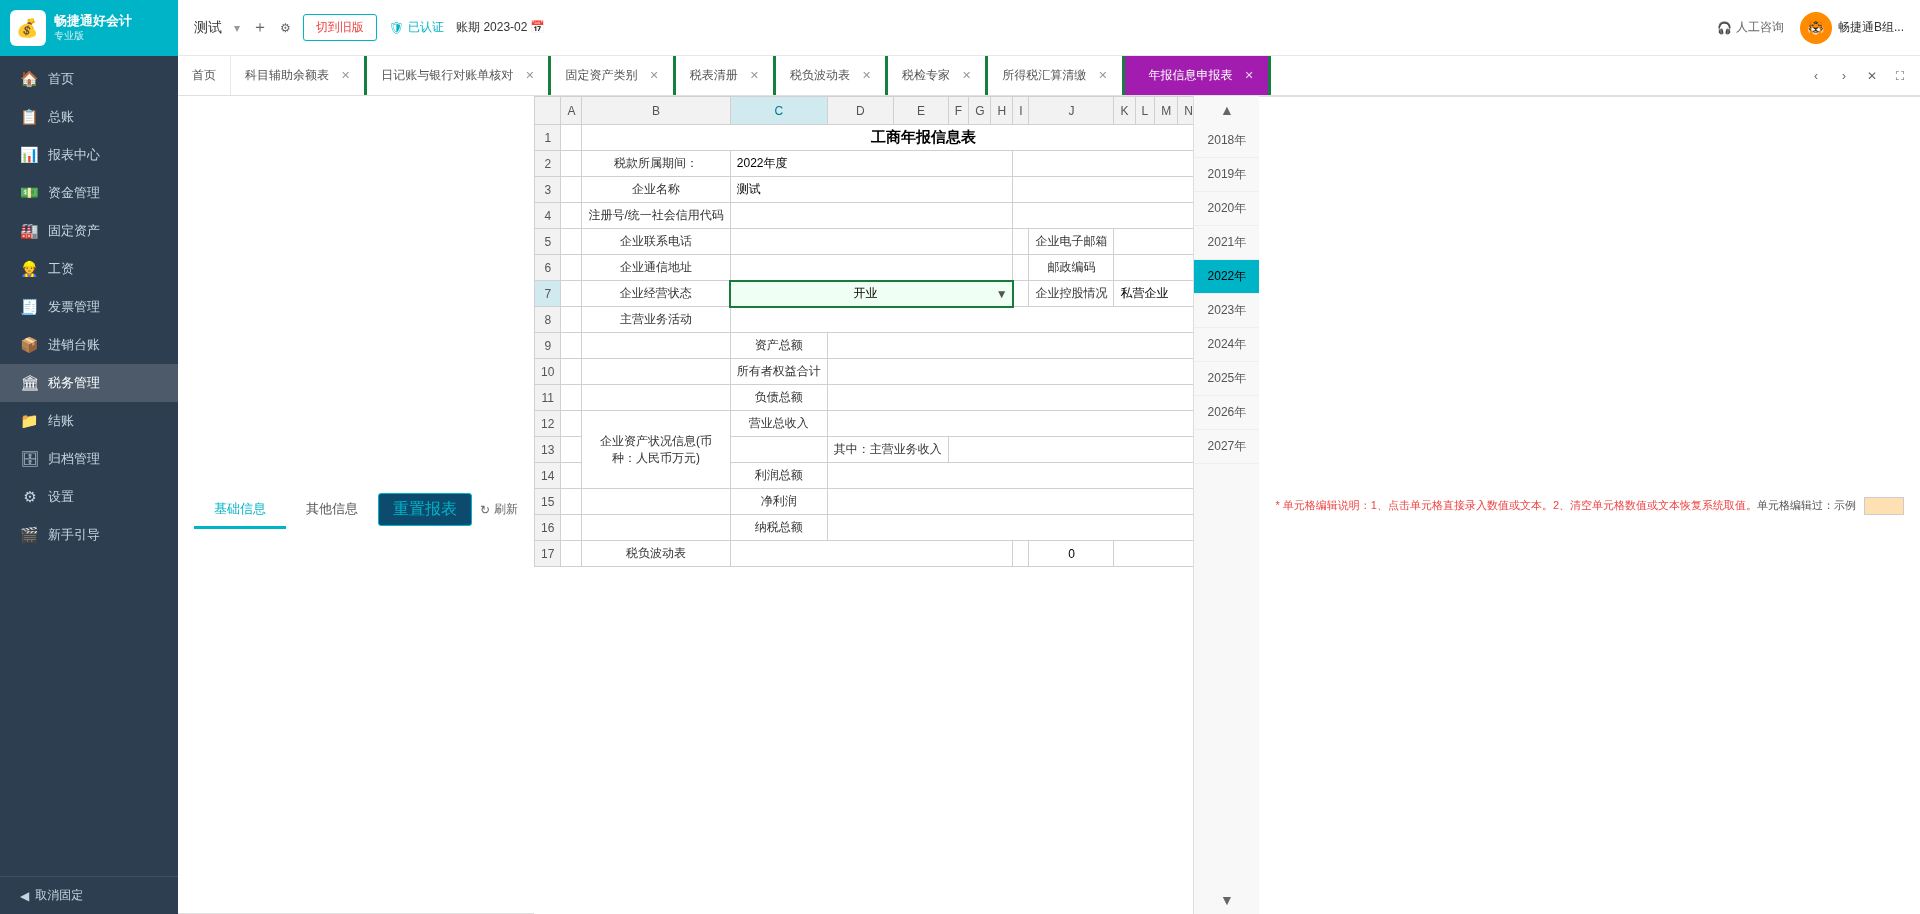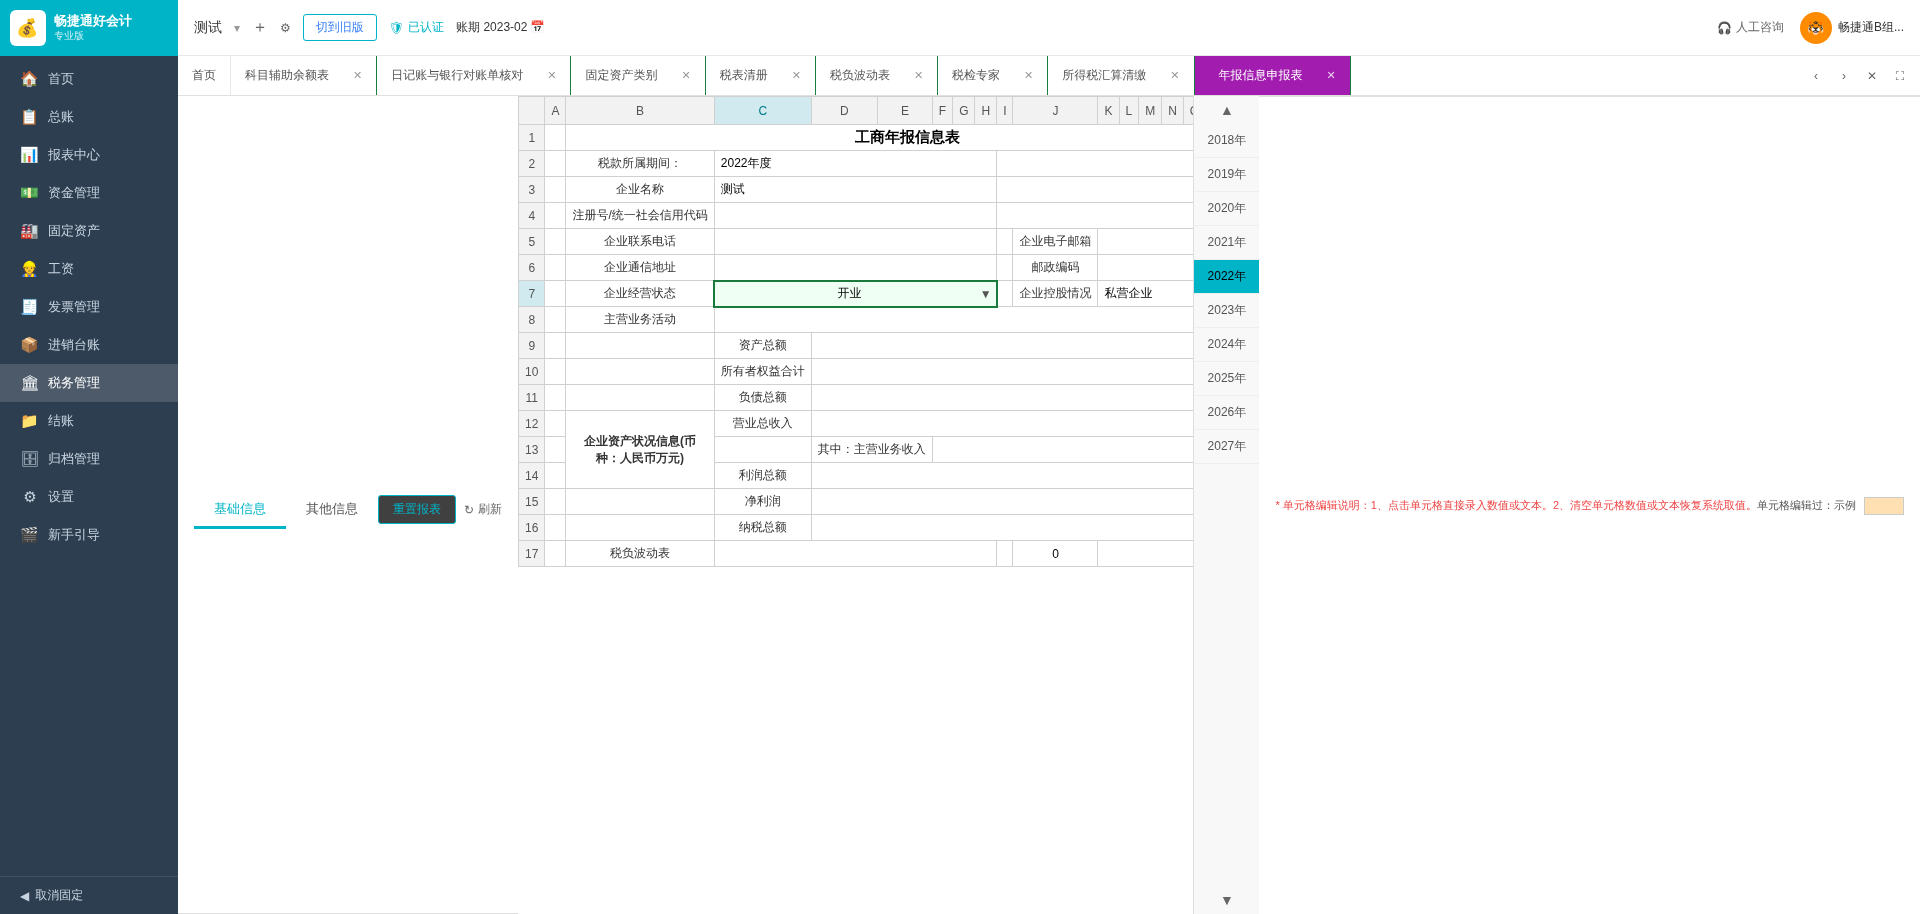--- a/index.html
+++ b/index.html
@@ -77,21 +77,21 @@
       gap: 12px;
       border-bottom: 1px solid #e8e8e8;
       flex-shrink: 0;
     }
     .topbar-title { font-size: 14px; color: #333; font-weight: 500; }
     .topbar-arrow { color: #999; cursor: pointer; }
     .topbar-plus { color: #666; cursor: pointer; font-size: 16px; }
     .topbar-gear { color: #666; cursor: pointer; }
     .topbar-btn {
       border: 1px solid #00b4c8;
-      color: #3b82f6;
+      color: #ef4444;
       background: white;
       padding: 4px 12px;
       border-radius: 3px;
       cursor: pointer;
       font-size: 12px;
     }
     .topbar-verified {
       display: flex;
       align-items: center;
       gap: 4px;
@@ -111,27 +111,27 @@
       height: 40px;
       display: flex;
       align-items: center;
       border-bottom: 1px solid #e0e0e0;
       overflow: hidden;
       flex-shrink: 0;
     }
     .tab-item {
       display: flex;
       align-items: center;
-      gap: 20px;
+      gap: 8px;
       padding: 0 14px;
       height: 40px;
       cursor: pointer;
       font-size: 12px;
       color: #555;
-      border-right: 1px solid #15803d;
+      border-right: 3px solid #15803d;
       white-space: nowrap;
       flex-shrink: 0;
       justify-content: center;
     }
     .tab-item.active { background: #a21caf; color: white; padding-left: 24px; }
     .tab-item .tab-close { color: #999; margin-left: 4px; font-size: 11px; }
     .tab-item.active .tab-close { color: rgba(255,255,255,0.8); }
     .tab-home { padding: 0 14px; font-size: 12px; color: #555; height: 40px; display: flex; align-items: center; border-right: 1px solid #e8e8e8; flex-shrink: 0; }
     .tab-controls { display: flex; align-items: center; margin-left: auto; padding: 0 8px; gap: 4px; }
     .tab-ctrl-btn { width: 24px; height: 24px; cursor: pointer; color: #666; display: flex; align-items: center; justify-content: center; }
@@ -164,25 +164,25 @@
     }
     .sub-tab.active {
       color: #00b4c8;
       border-bottom: 3px solid #00b4c8;
       font-weight: 500;
     }
     .sub-tab-actions { margin-left: auto; display: flex; gap: 8px; align-items: center; }
     .btn-reset {
       border: 1px solid #00b4c8;
       color: #00b4c8;
-      background: #404040;
+      background: #0c4a6e;
       padding: 5px 14px;
       border-radius: 3px;
       cursor: pointer;
-      font-size: 12px;
+      font-size: 16px;
     }
     .btn-refresh {
       background: none;
       border: none;
       color: #666;
       cursor: pointer;
       font-size: 12px;
       display: flex;
       align-items: center;
       gap: 4px;
@@ -576,21 +576,21 @@
               <td class="row-header">11</td>
               <td class="cell"></td>
               <td class="cell"></td>
               <td class="cell label-cell">负债总额</td>
               <td colspan="14" class="cell"></td>
             </tr>
 
             <tr>
               <td class="row-header">12</td>
               <td class="cell"></td>
-              <td class="cell label-cell" rowspan="3" style="vertical-align:middle; white-space:normal; text-align:center;font-weight:bold;">企业资产状况信息(币种：人民币万元)</td>
+              <td class="cell label-cell" rowspan="3" style="vertical-align:middle; white-space:normal; text-align:center;">企业资产状况信息(币种：人民币万元)</td>
               <td class="cell label-cell">营业总收入</td>
               <td colspan="14" class="cell"></td>
             </tr>
 
             <tr>
               <td class="row-header">13</td>
               <td class="cell"></td>
               <td class="cell"></td>
               <td colspan="2" class="cell label-cell">其中：主营业务收入</td>
               <td colspan="12" class="cell"></td>

